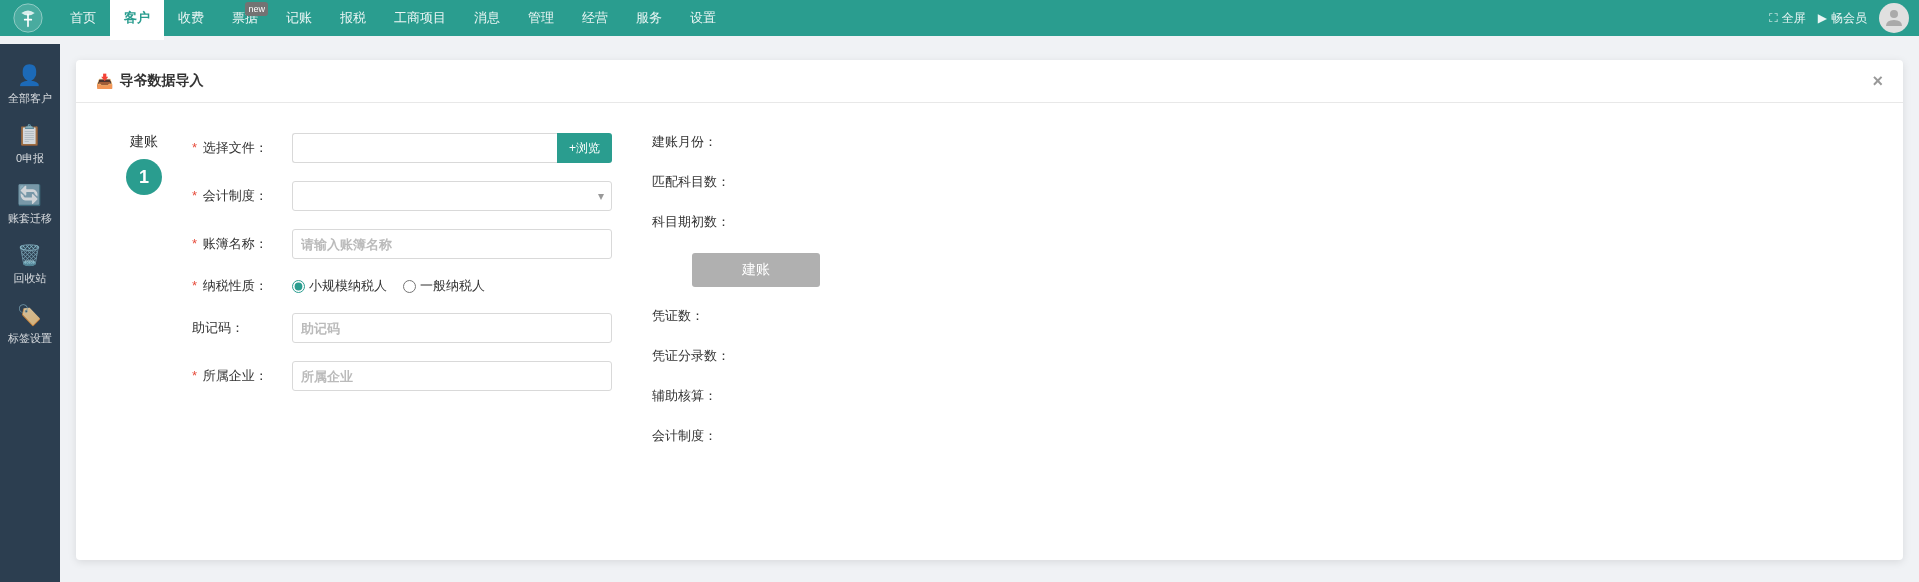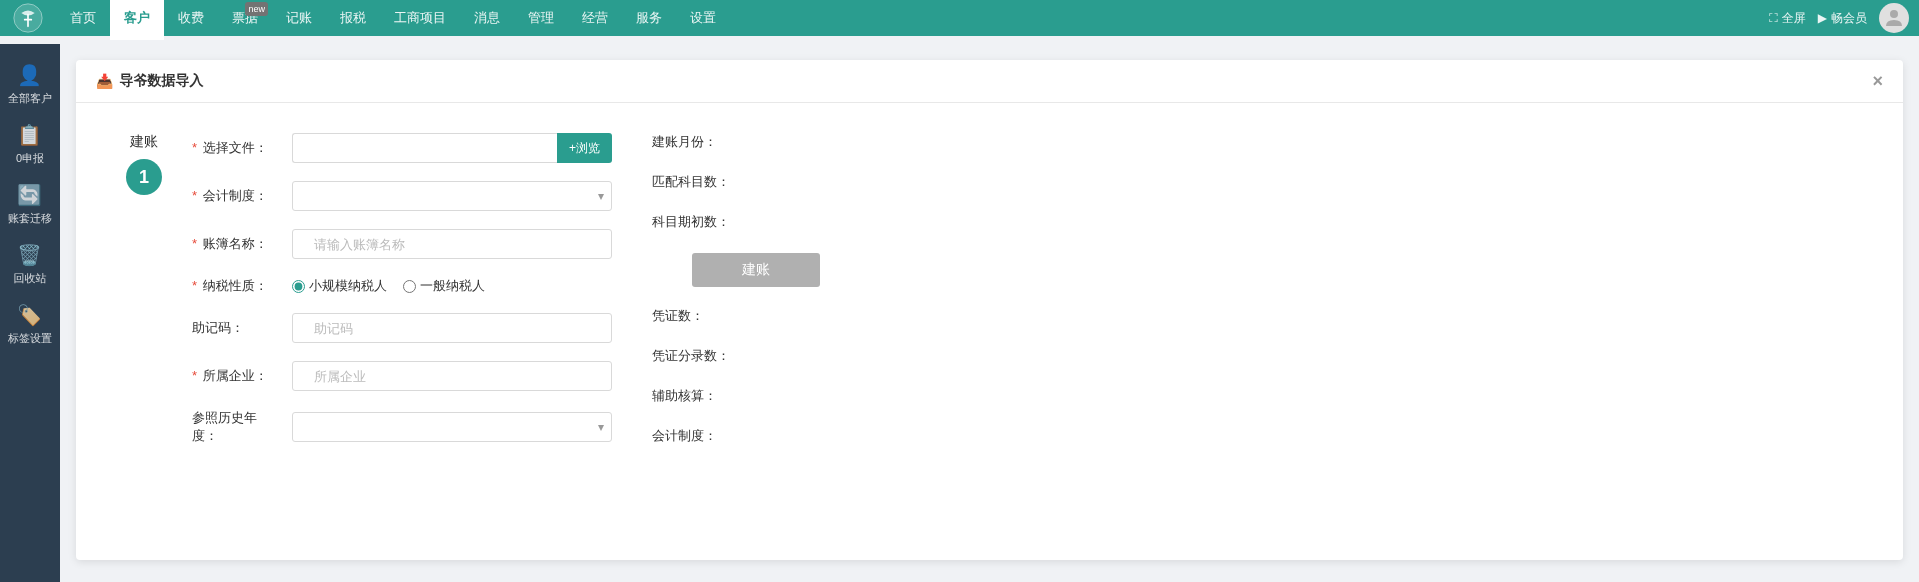--- a/index.html
+++ b/index.html
@@ -199,24 +199,25 @@
     }
     .required-star {
       color: #e74c3c;
       margin-right: 2px;
     }
     .form-control {
       flex: 1;
       height: 30px;
       border: 1px solid #d9d9d9;
       border-radius: 3px;
-      padding: 0 21px;
+      padding: 0 8px;
       font-size: 13px;
       outline: none;
       color: #333;
+      font-weight: bold;
     }
     .form-control::placeholder { color: #bbb; }
     .select-wrap {
       flex: 1;
       position: relative;
     }
     .select-wrap select {
       width: 100%;
       height: 30px;
       border: 1px solid #d9d9d9;
@@ -469,30 +470,20 @@
         </div>
 
         <div class="form-row">
           <label class="form-label">
             <span class="required-star">*</span>
             <span>所属企业：</span>
           </label>
           <input class="form-control" type="text" placeholder="所属企业" style="">
         </div>
 
-        <div class="form-row">
-          <label class="form-label">
-            <span>参照历史年度：</span>
-          </label>
-          <div class="select-wrap">
-            <select>
-              <option value=""></option>
-            </select>
-          </div>
-        </div>
 
       </div>
 
       <div class="info-panel">
 
         <div class="info-row">
           <span class="info-label">建账月份：</span>
           <span class="info-value"></span>
         </div>
 

